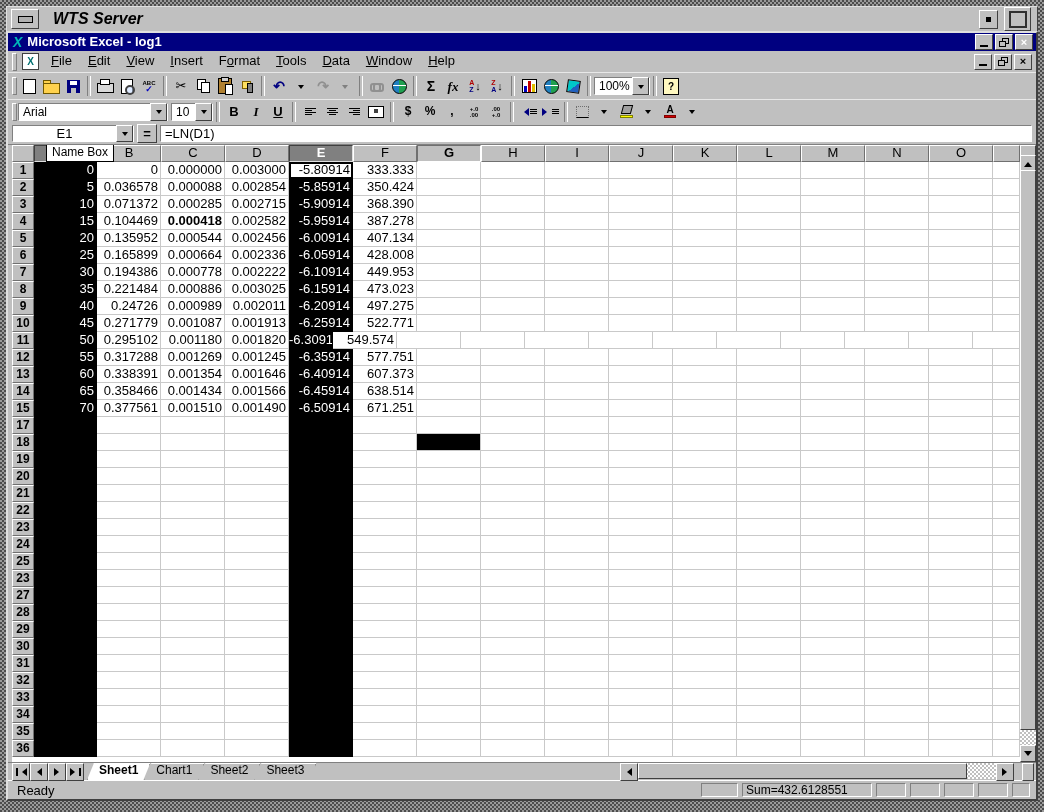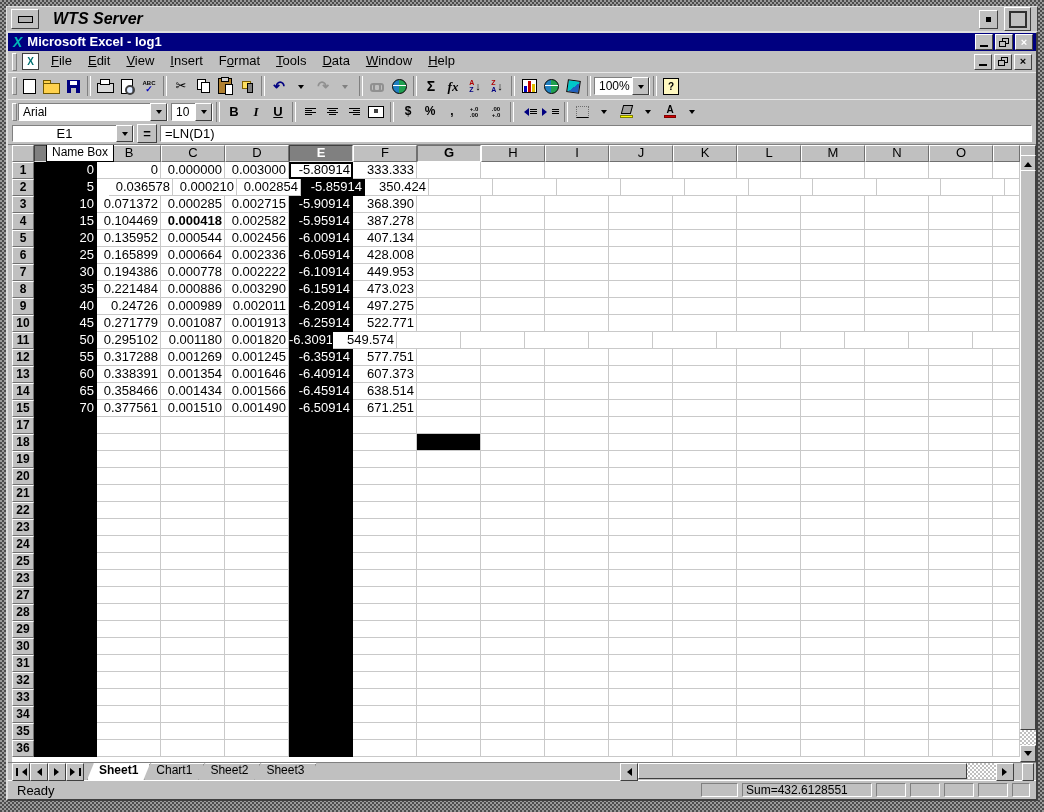--- a/index.html
+++ b/index.html
@@ -525,22 +525,22 @@
             <div class="cell" style="width: 64px;"></div>
             <div class="cell" style="width: 64px;"></div>
             <div class="cell" style="width: 64px;"></div>
             <div class="cell" style="width: 64px;"></div>
             <div class="cell" style="width: 64px;"></div>
             <div class="cell fill"></div>
           </div>
           <div class="grow">
             <div class="rowhdr">2</div>
             <div class="cell sel" style="width: 63px;">5</div>
-            <div class="cell" style="width: 64px; margin-left: 12px;">0.036578</div>
-            <div class="cell" style="width: 64px;">0.000210</div>
+            <div class="cell" style="width: 64px;">0.036578</div>
+            <div class="cell" style="width: 64px;">0.000088</div>
             <div class="cell" style="width: 64px;">0.002854</div>
             <div class="cell sel" style="width: 64px;">-5.85914</div>
             <div class="cell" style="width: 64px;">350.424</div>
             <div class="cell" style="width: 64px;"></div>
             <div class="cell" style="width: 64px;"></div>
             <div class="cell" style="width: 64px;"></div>
             <div class="cell" style="width: 64px;"></div>
             <div class="cell" style="width: 64px;"></div>
             <div class="cell" style="width: 64px;"></div>
             <div class="cell" style="width: 64px;"></div>
@@ -641,21 +641,21 @@
             <div class="cell" style="width: 64px;"></div>
             <div class="cell" style="width: 64px;"></div>
             <div class="cell" style="width: 64px;"></div>
             <div class="cell fill"></div>
           </div>
           <div class="grow">
             <div class="rowhdr">8</div>
             <div class="cell sel" style="width: 63px;">35</div>
             <div class="cell" style="width: 64px;">0.221484</div>
             <div class="cell" style="width: 64px;">0.000886</div>
-            <div class="cell" style="width: 64px;">0.003290</div>
+            <div class="cell" style="width: 64px;">0.003025</div>
             <div class="cell sel" style="width: 64px;">-6.15914</div>
             <div class="cell" style="width: 64px;">473.023</div>
             <div class="cell" style="width: 64px;"></div>
             <div class="cell" style="width: 64px;"></div>
             <div class="cell" style="width: 64px;"></div>
             <div class="cell" style="width: 64px;"></div>
             <div class="cell" style="width: 64px;"></div>
             <div class="cell" style="width: 64px;"></div>
             <div class="cell" style="width: 64px;"></div>
             <div class="cell" style="width: 64px;"></div>

